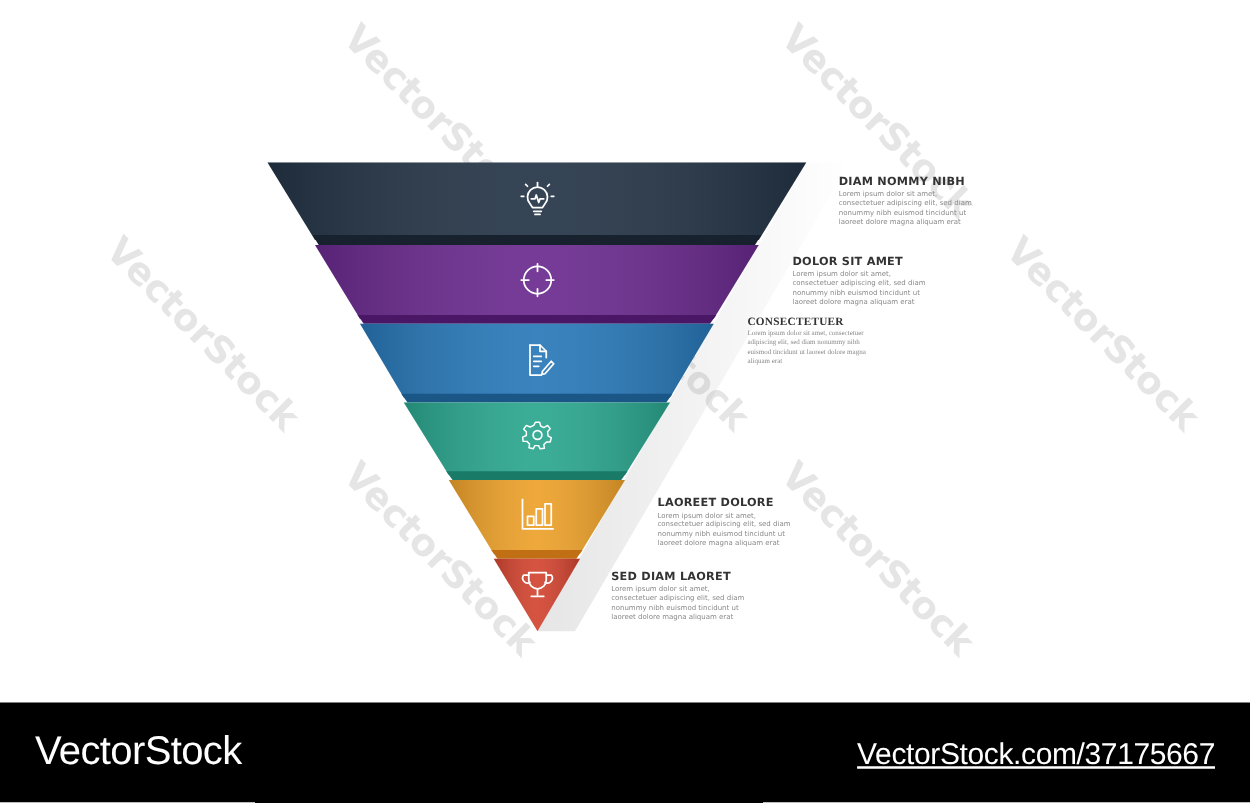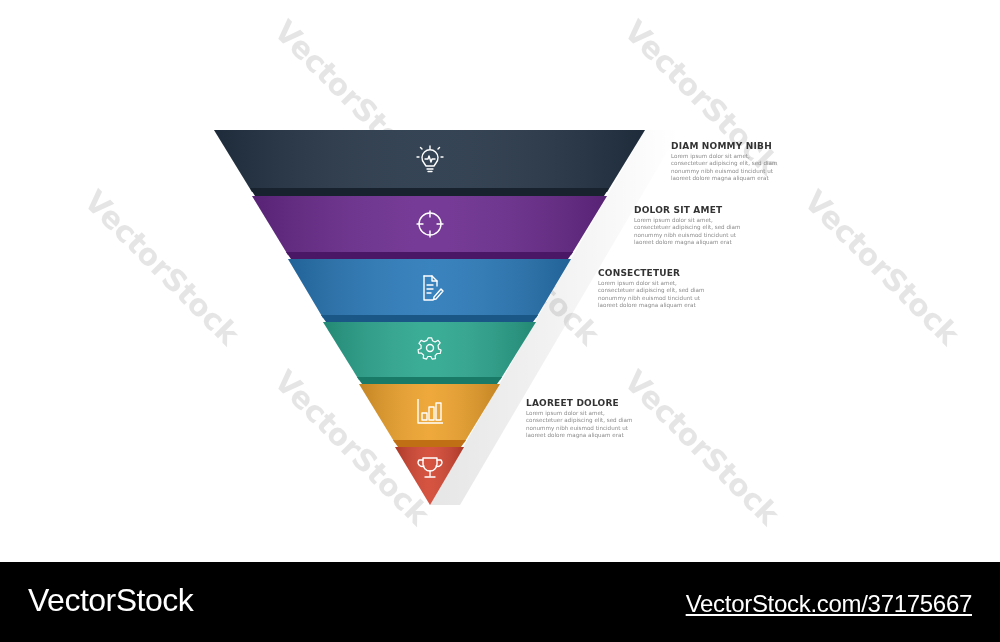--- a/index.html
+++ b/index.html
@@ -126,26 +126,30 @@
   </svg>
 
   <div class="label" style="left:671px;top:141px;">
     <div class="h">DIAM NOMMY NIBH</div>
     <div class="b" style="width:108px;">Lorem ipsum dolor sit amet, consectetuer adipiscing elit, sed diam nonummy nibh euismod tincidunt ut laoreet dolore magna aliquam erat</div>
   </div>
   <div class="label" style="left:634px;top:205px;">
     <div class="h">DOLOR SIT AMET</div>
     <div class="b" style="width:108px;">Lorem ipsum dolor sit amet, consectetuer adipiscing elit, sed diam nonummy nibh euismod tincidunt ut laoreet dolore magna aliquam erat</div>
   </div>
-  <div class="label" style="left:598px;top:268px;">
+  <div class="label" style="left:598px;top:252px;font-family:Liberation Serif, serif;">
     <div class="h">CONSECTETUER</div>
     <div class="b" style="width:108px;">Lorem ipsum dolor sit amet, consectetuer adipiscing elit, sed diam nonummy nibh euismod tincidunt ut laoreet dolore magna aliquam erat</div>
   </div>
   <div class="label" style="left:526px;top:398px;">
     <div class="h">LAOREET DOLORE</div>
+    <div class="b" style="width:108px;">Lorem ipsum dolor sit amet, consectetuer adipiscing elit, sed diam nonummy nibh euismod tincidunt ut laoreet dolore magna aliquam erat</div>
+  </div>
+  <div class="label" style="left:489px;top:457px;">
+    <div class="h">SED DIAM LAORET</div>
     <div class="b" style="width:108px;">Lorem ipsum dolor sit amet, consectetuer adipiscing elit, sed diam nonummy nibh euismod tincidunt ut laoreet dolore magna aliquam erat</div>
   </div>
 </div>
 
 <div class="footer">
   <div class="brand">VectorStock</div>
   <div class="url">VectorStock.com/37175667</div>
 </div>
 
 </body></html>

